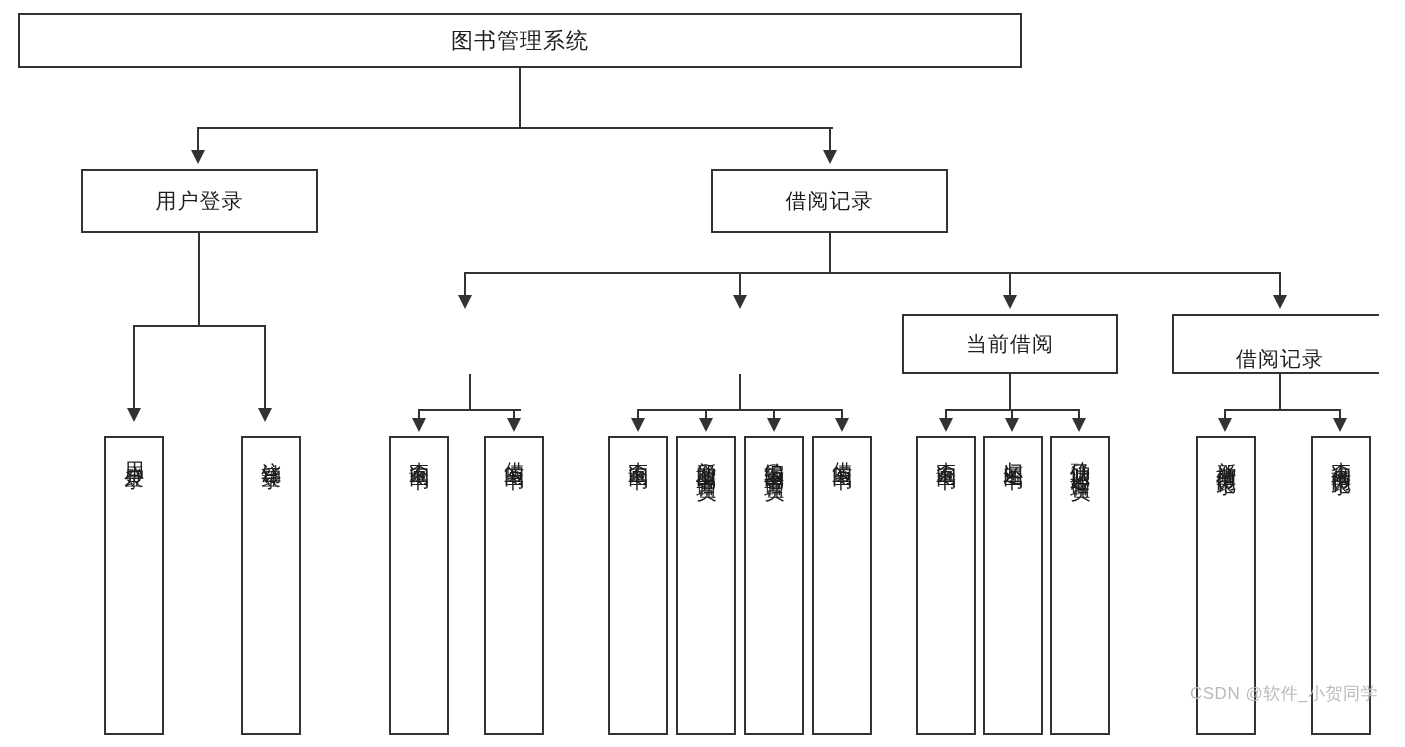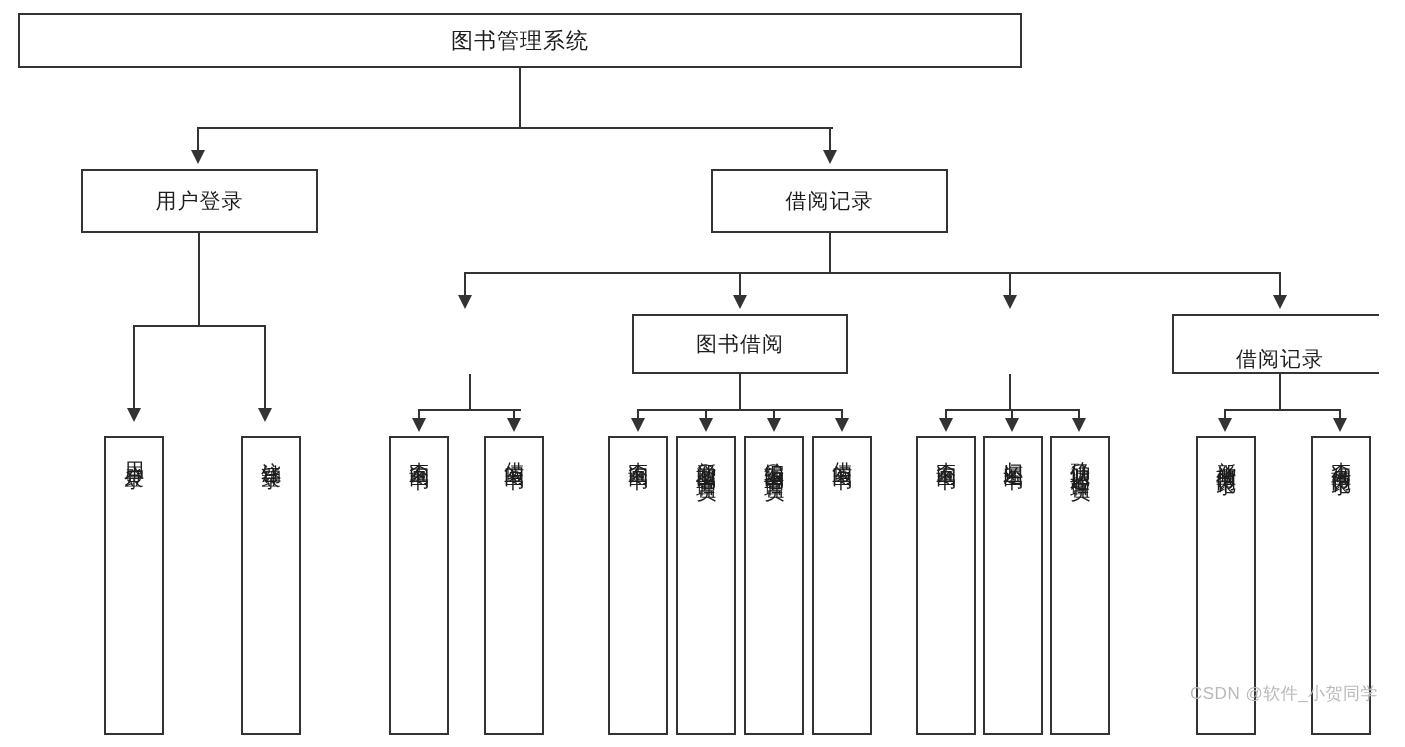--- a/index.html
+++ b/index.html
@@ -114,22 +114,22 @@
   <div class="hline" style="left:464px;top:272px;width:816px;height:2px;"></div>
   <div class="vline" style="left:464px;top:272px;width:2px;height:25px;"></div>
   <div class="arrow" style="left:458px;top:295px;"></div>
   <div class="vline" style="left:739px;top:272px;width:2px;height:25px;"></div>
   <div class="arrow" style="left:733px;top:295px;"></div>
   <div class="vline" style="left:1009px;top:272px;width:2px;height:25px;"></div>
   <div class="arrow" style="left:1003px;top:295px;"></div>
   <div class="vline" style="left:1279px;top:272px;width:2px;height:25px;"></div>
   <div class="arrow" style="left:1273px;top:295px;"></div>
 
-  <div class="node h" style="left:632px;top:314px;width:216px;height:60px;">
-    <span class="label">图书借阅</span>
+  <div class="node h" style="left:902px;top:314px;width:216px;height:60px;">
+    <span class="label">当前借阅</span>
   </div>
   <div class="node h" style="left:1172px;top:314px;width:216px;height:60px;align-items:flex-end;">
     <span class="label">借阅记录</span>
   </div>
 
   <div class="vline" style="left:469px;top:374px;width:2px;height:36px;"></div>
   <div class="hline" style="left:418px;top:409px;width:103px;height:2px;"></div>
   <div class="vline" style="left:418px;top:409px;width:2px;height:12px;"></div>
   <div class="arrow" style="left:412px;top:418px;"></div>
   <div class="vline" style="left:513px;top:409px;width:2px;height:12px;"></div>

